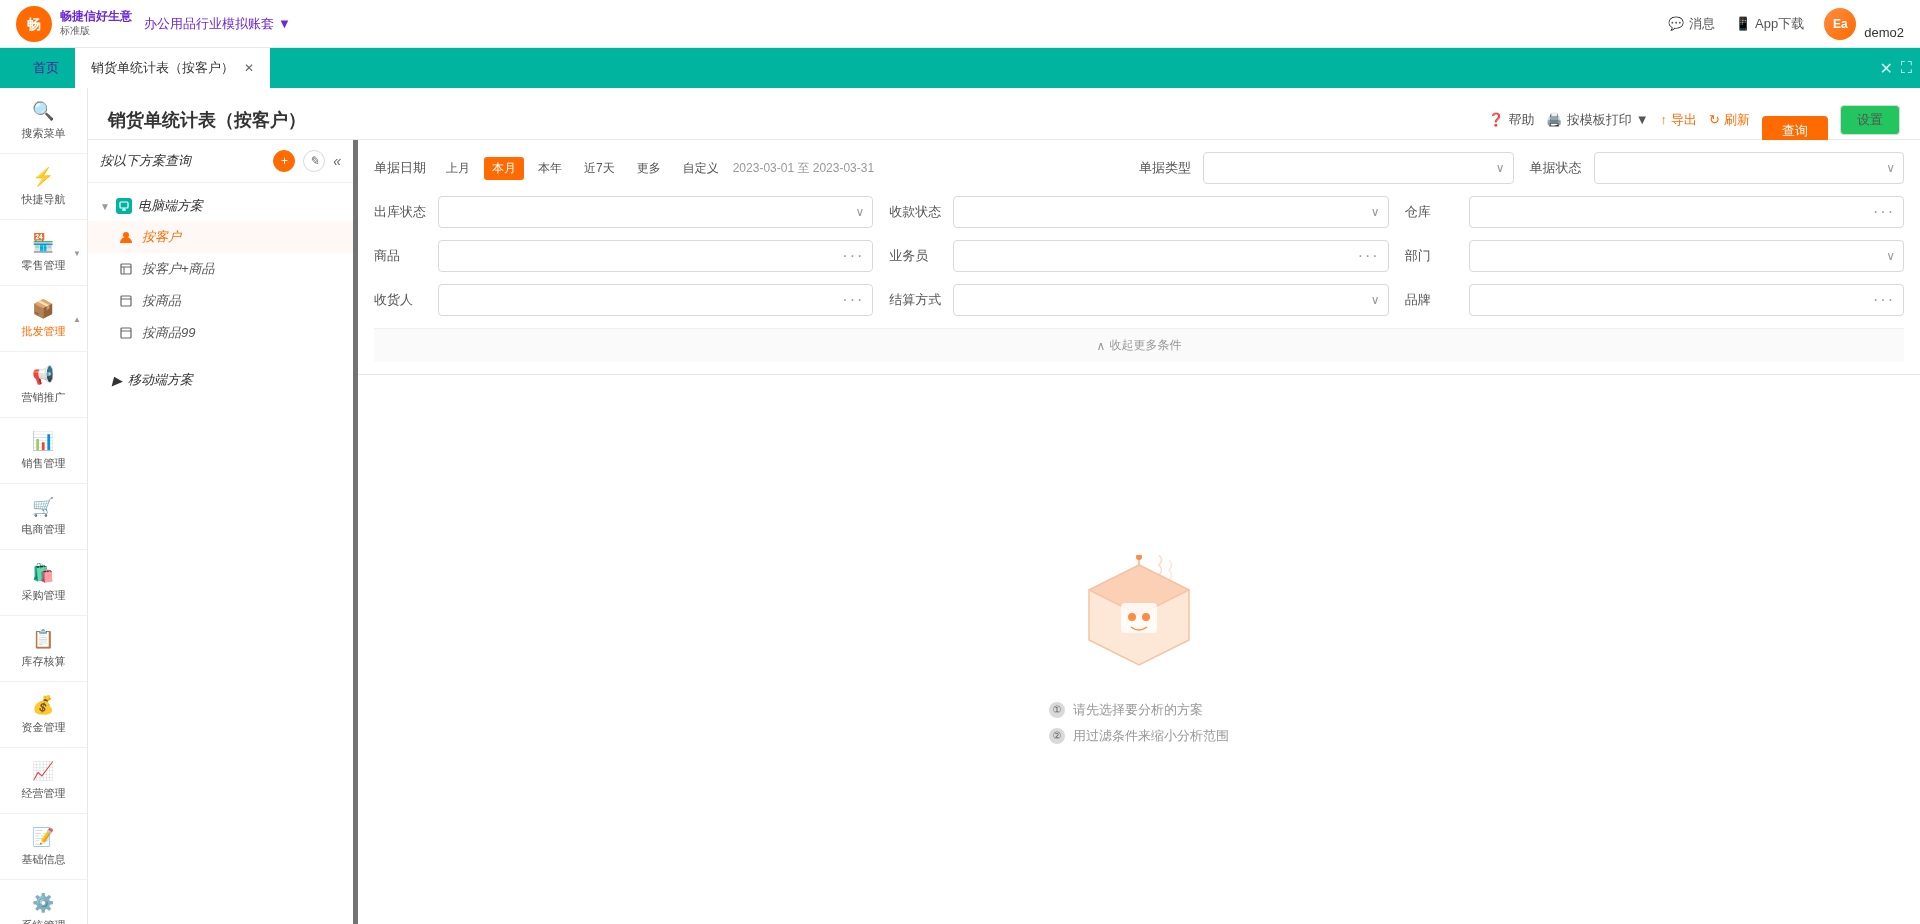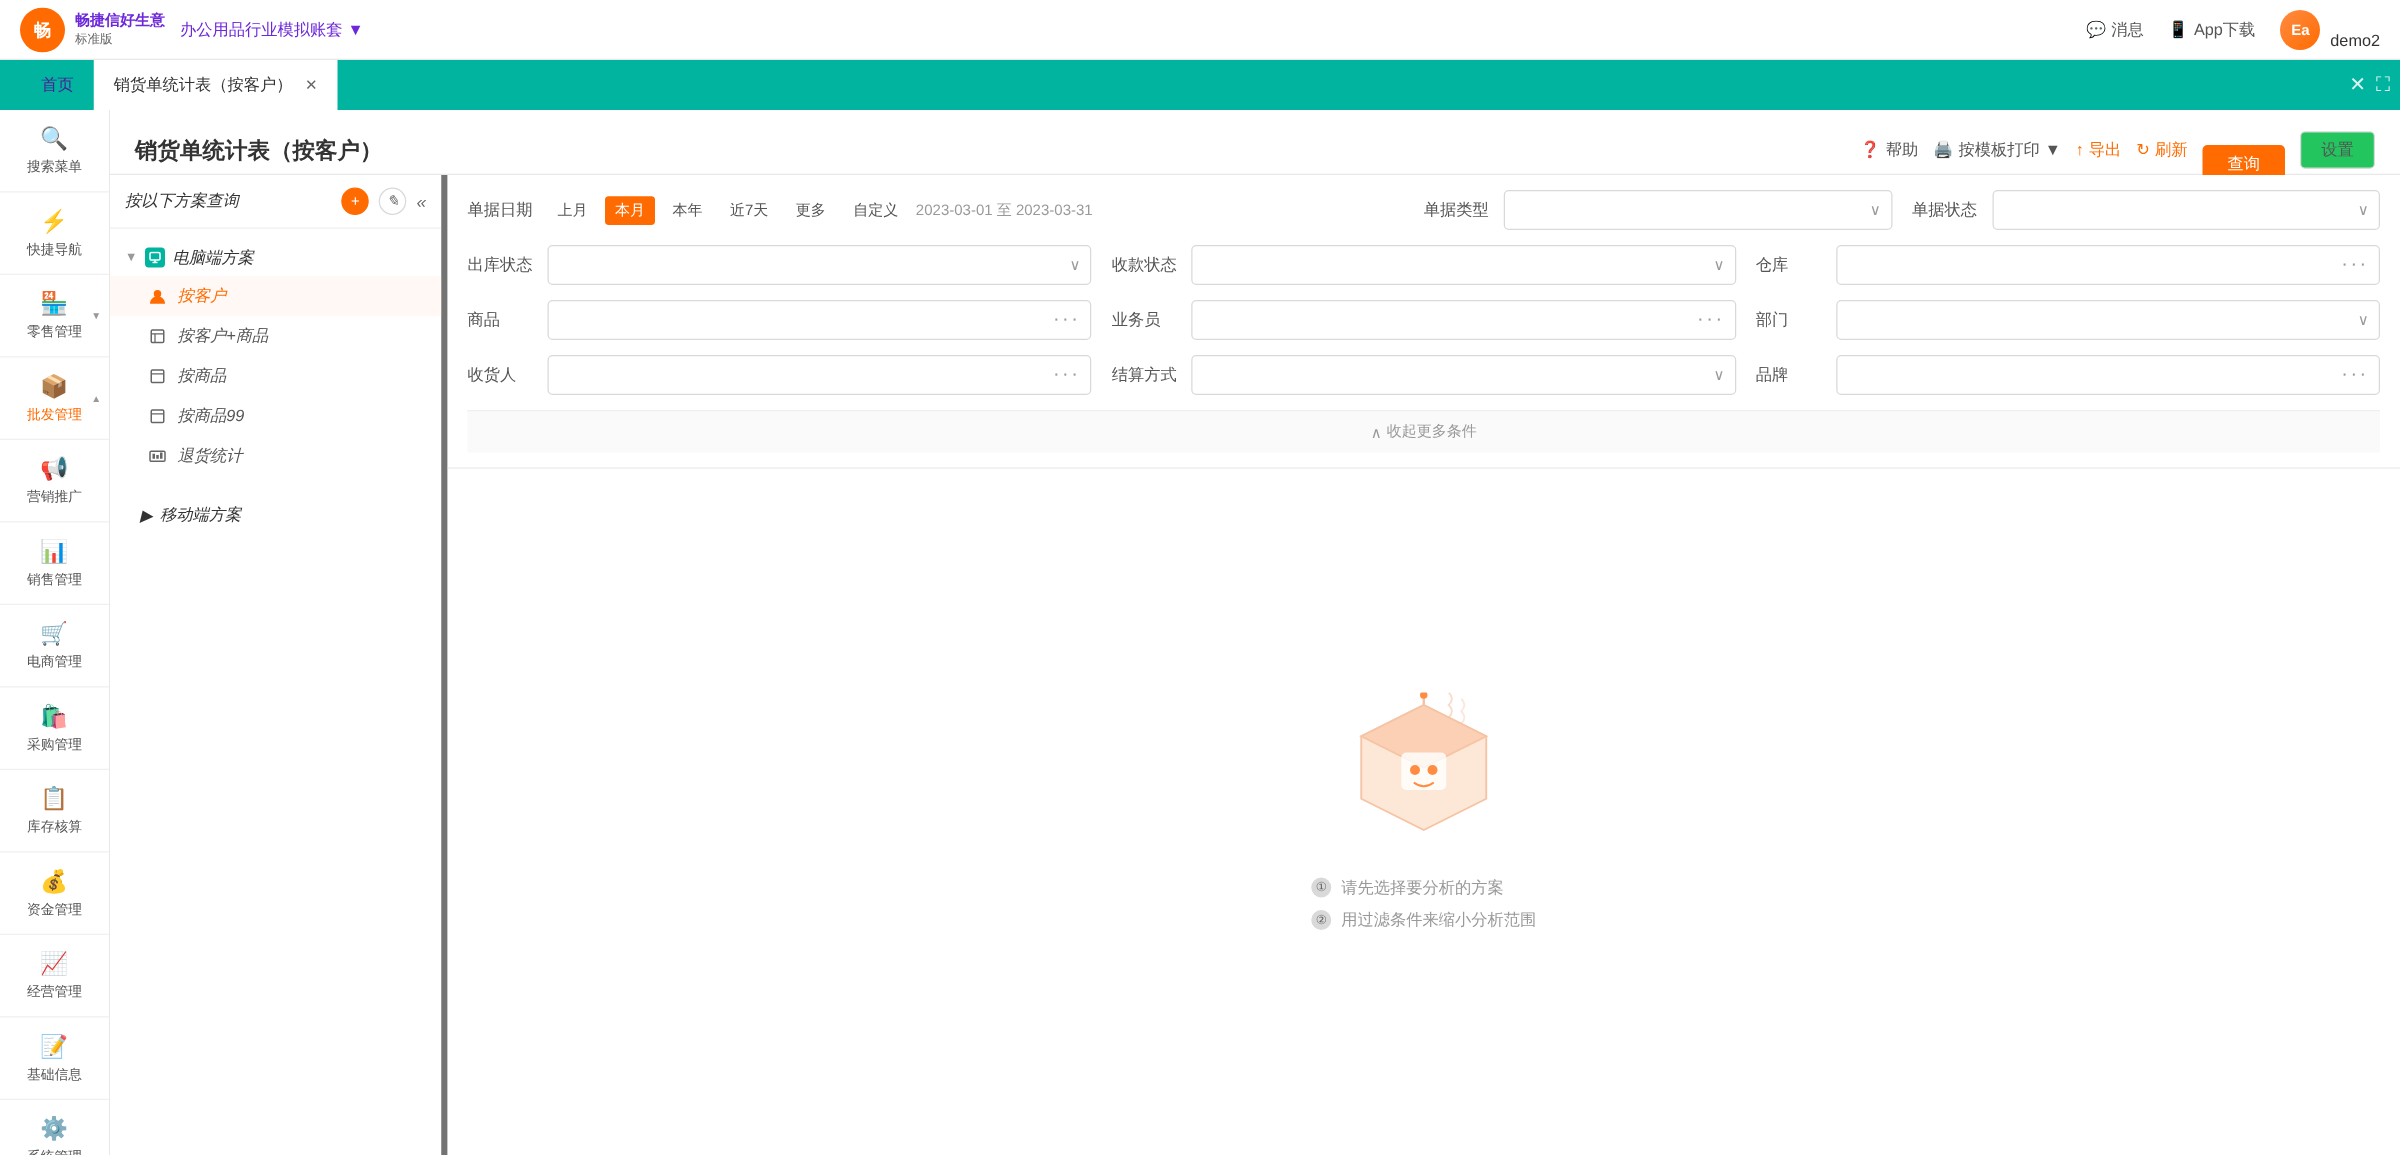--- a/index.html
+++ b/index.html
@@ -650,31 +650,20 @@
           </div>
           <div class="scheme-item">
             <span class="item-icon">
               <svg width="14" height="14" viewBox="0 0 14 14">
                   <rect x="2" y="2" width="10" height="10" rx="1" fill="none" stroke="#666" stroke-width="1.2"></rect>
                   <line x1="2" y1="5" x2="12" y2="5" stroke="#666" stroke-width="1"></line>
                 </svg>
             </span>
             <span>按商品99</span>
           </div>
-          <div class="scheme-item">
-            <span class="item-icon">
-              <svg width="14" height="14" viewBox="0 0 14 14">
-                  <rect x="1" y="3" width="12" height="8" rx="1" fill="none" stroke="#666" stroke-width="1.2"></rect>
-                  <rect x="3" y="5" width="2" height="4" fill="#666"></rect>
-                  <rect x="6" y="6" width="2" height="3" fill="#666"></rect>
-                  <rect x="9" y="4" width="2" height="5" fill="#666"></rect>
-                </svg>
-            </span>
-            <span>退货统计</span>
-          </div>
         </div>
 
         <div class="scheme-group">
           <div class="sub-group-header">
             <span class="arrow">▶</span>
             <span>移动端方案</span>
           </div>
         </div>
       </div>
 

